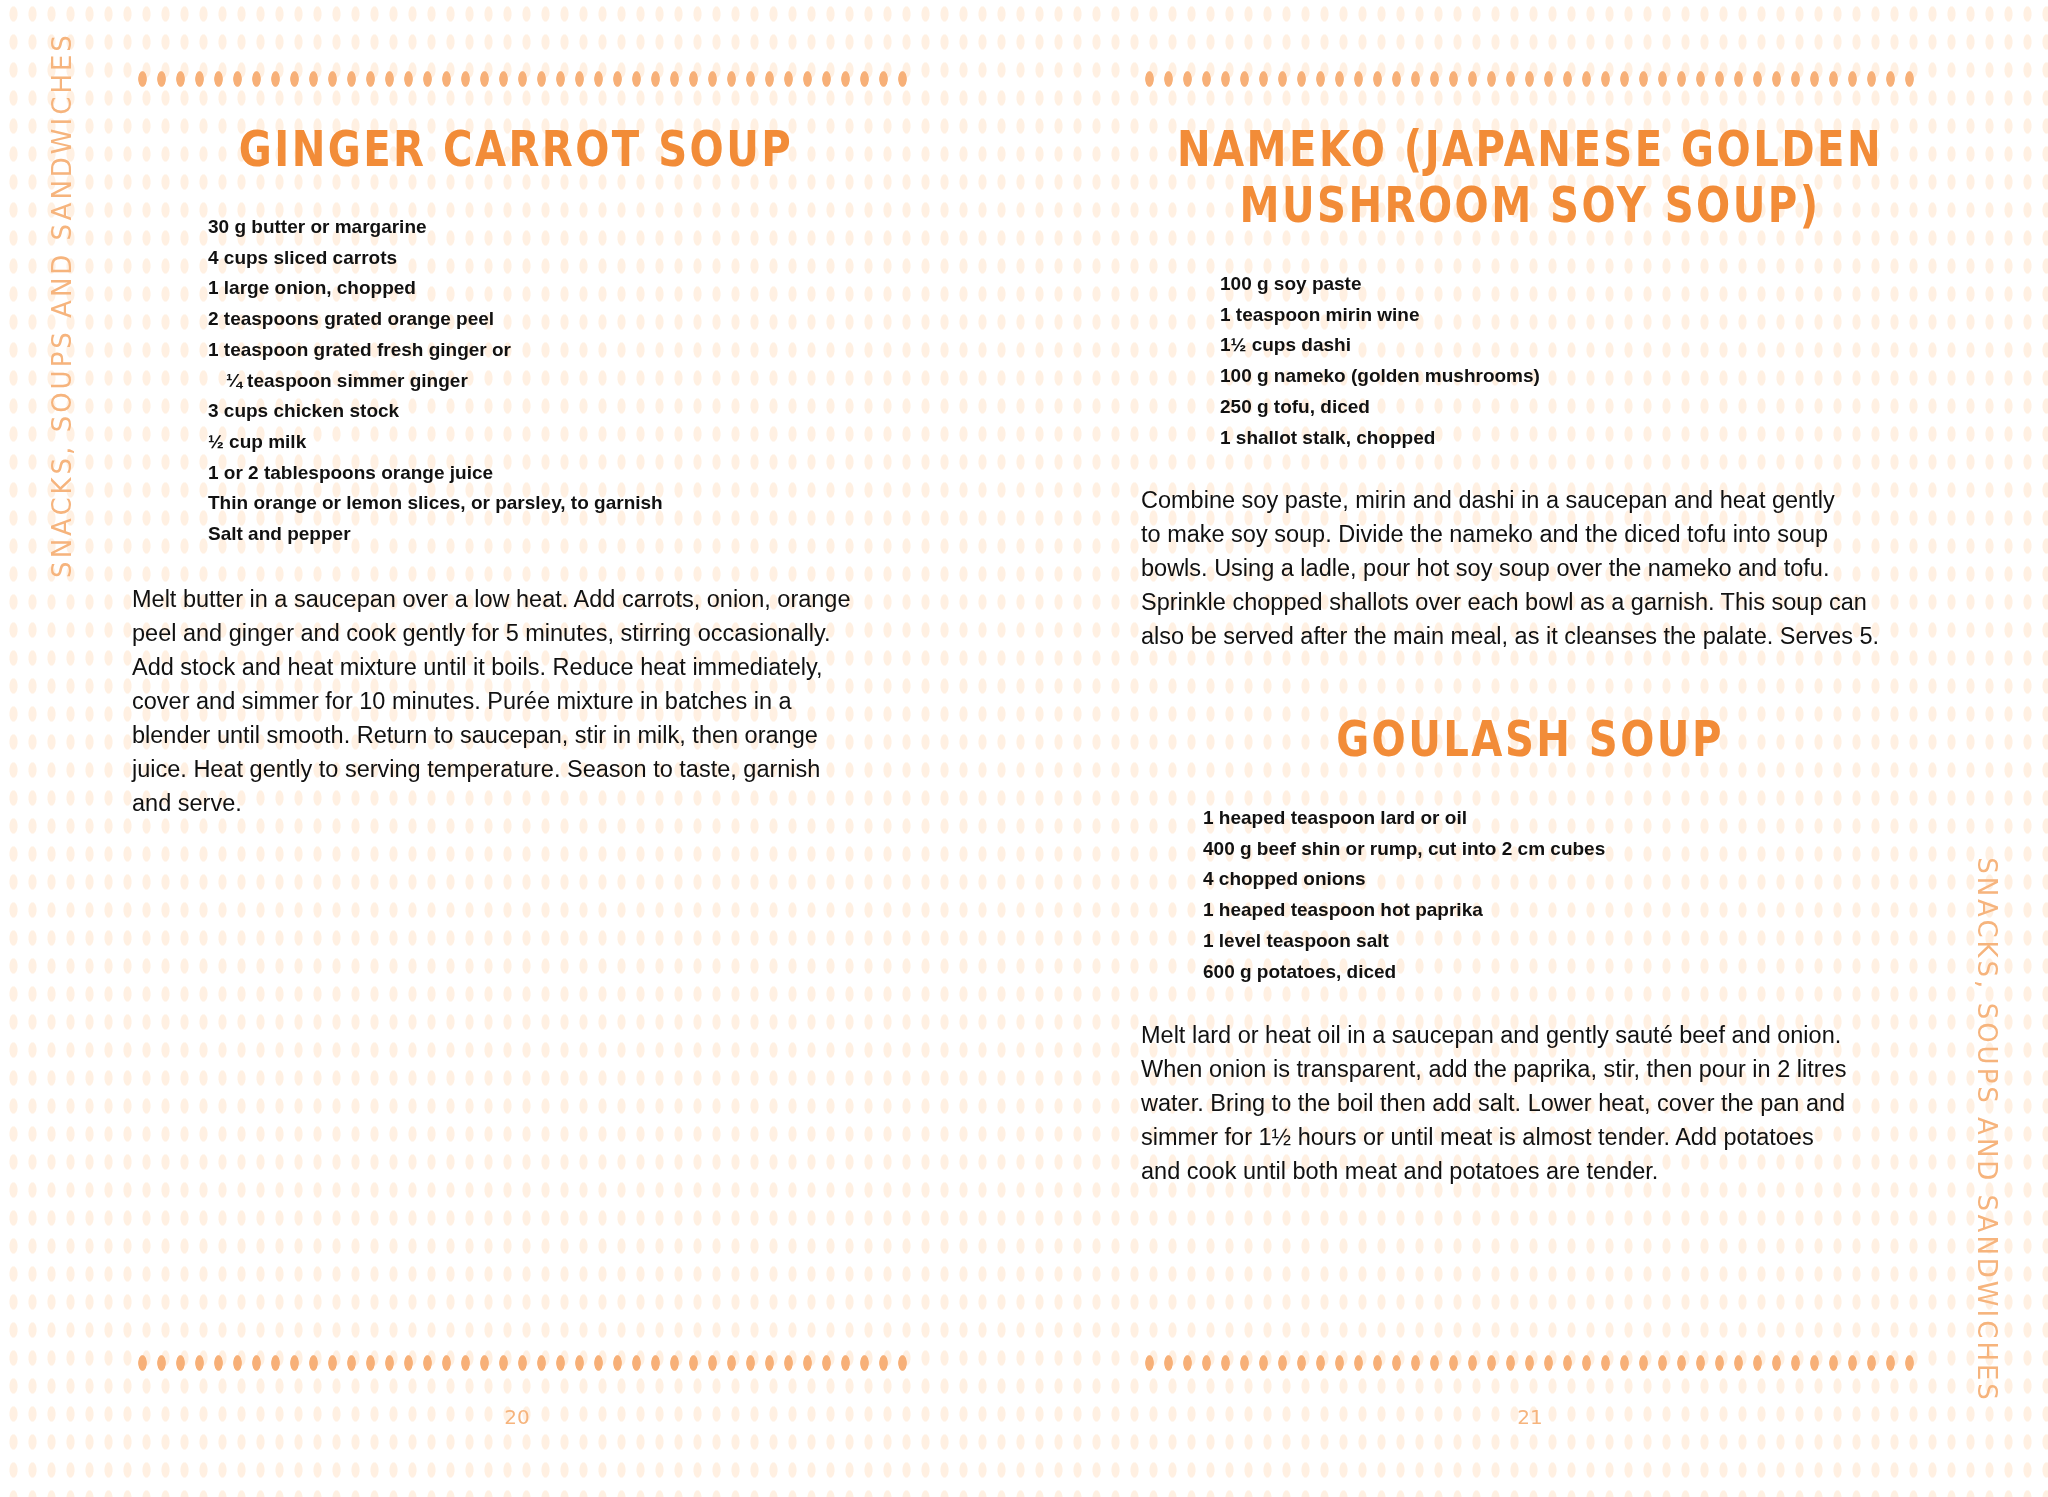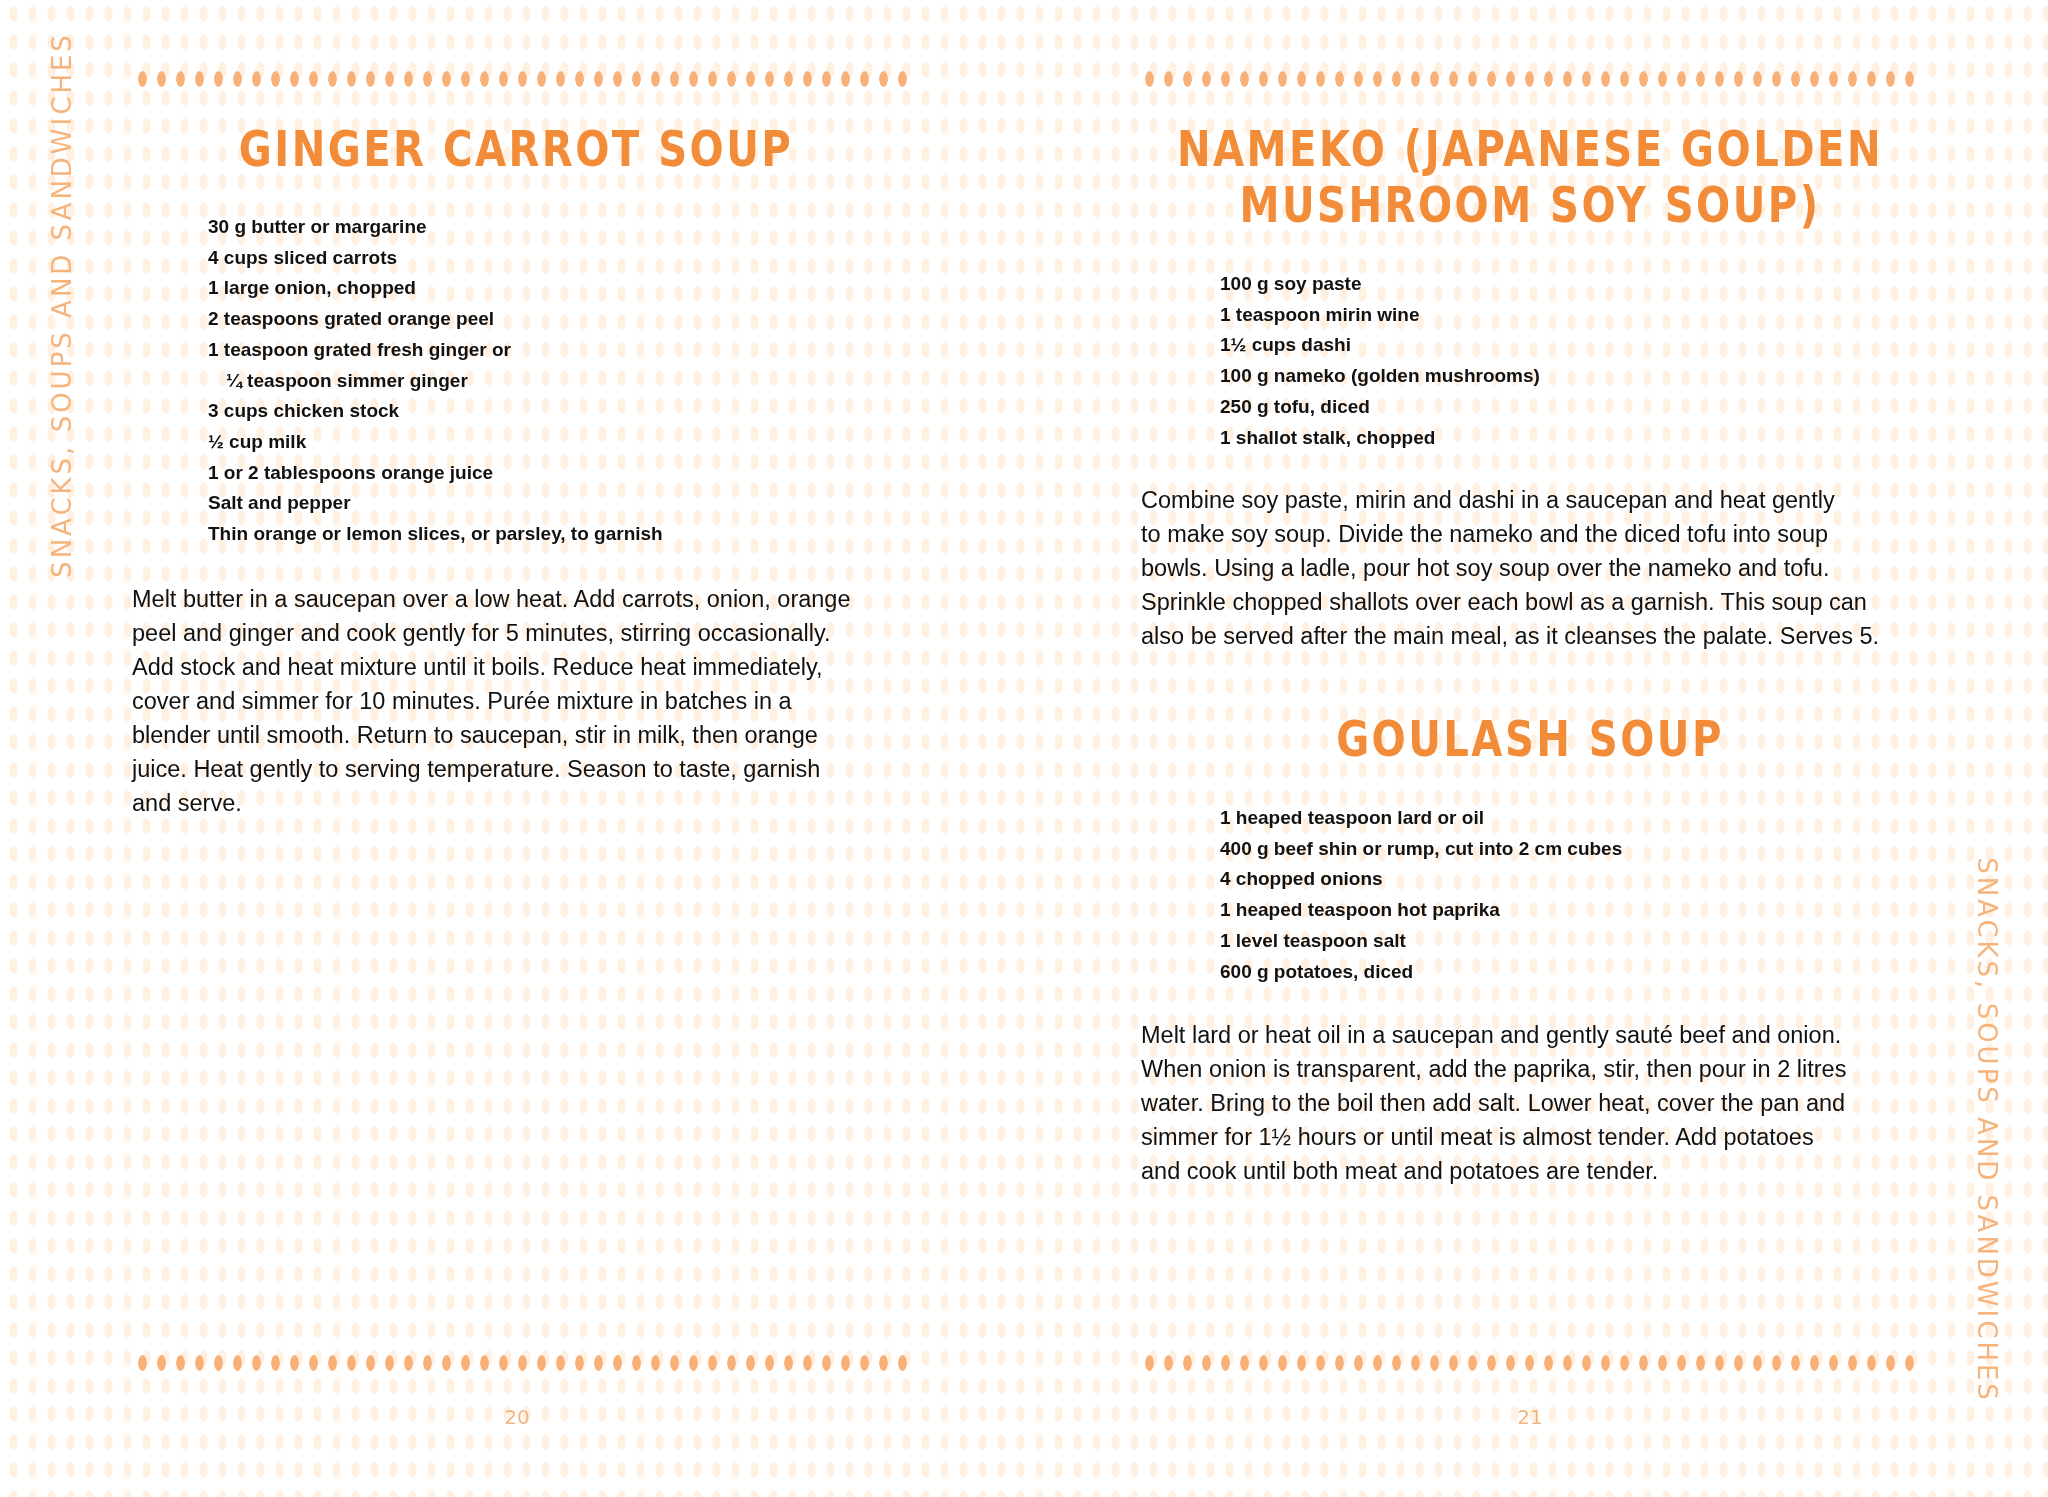--- a/index.html
+++ b/index.html
@@ -77,22 +77,22 @@
   <ul class="ingredients" style="left:208px; top:212px;">
     <li>30 g butter or margarine</li>
     <li>4 cups sliced carrots</li>
     <li>1 large onion, chopped</li>
     <li>2 teaspoons grated orange peel</li>
     <li>1 teaspoon grated fresh ginger or</li>
     <li class="indent">¼ teaspoon simmer ginger</li>
     <li>3 cups chicken stock</li>
     <li>½ cup milk</li>
     <li>1 or 2 tablespoons orange juice</li>
+    <li>Thin orange or lemon slices, or parsley, to garnish</li>
     <li>Salt and pepper</li>
-    <li>Thin orange or lemon slices, or parsley, to garnish</li>
   </ul>
 
   <p class="method" style="left:132px; top:582px; width:800px;">Melt butter in a saucepan over a low heat. Add carrots, onion, orange
 peel and ginger and cook gently for 5 minutes, stirring occasionally.
 Add stock and heat mixture until it boils. Reduce heat immediately,
 cover and simmer for 10 minutes. Purée mixture in batches in a
 blender until smooth. Return to saucepan, stir in milk, then orange
 juice. Heat gently to serving temperature. Season to taste, garnish
 and serve.</p>
 
@@ -119,21 +119,21 @@
   </ul>
 
   <p class="method" style="left:117px; top:483px; width:820px;">Combine soy paste, mirin and dashi in a saucepan and heat gently
 to make soy soup. Divide the nameko and the diced tofu into soup
 bowls. Using a ladle, pour hot soy soup over the nameko and tofu.
 Sprinkle chopped shallots over each bowl as a garnish. This soup can
 also be served after the main meal, as it cleanses the palate. Serves 5.</p>
 
   <div class="title" style="left:56px; top:712px;">GOULASH SOUP</div>
 
-  <ul class="ingredients" style="left:196px; top:803px;">
+  <ul class="ingredients" style="left:179px; top:803px;">
     <li>1 heaped teaspoon lard or oil</li>
     <li>400 g beef shin or rump, cut into 2 cm cubes</li>
     <li>4 chopped onions</li>
     <li>1 heaped teaspoon hot paprika</li>
     <li>1 level teaspoon salt</li>
     <li>600 g potatoes, diced</li>
   </ul>
 
   <p class="method" style="left:117px; top:1018px; width:820px;">Melt lard or heat oil in a saucepan and gently sauté beef and onion.
 When onion is transparent, add the paprika, stir, then pour in 2 litres

